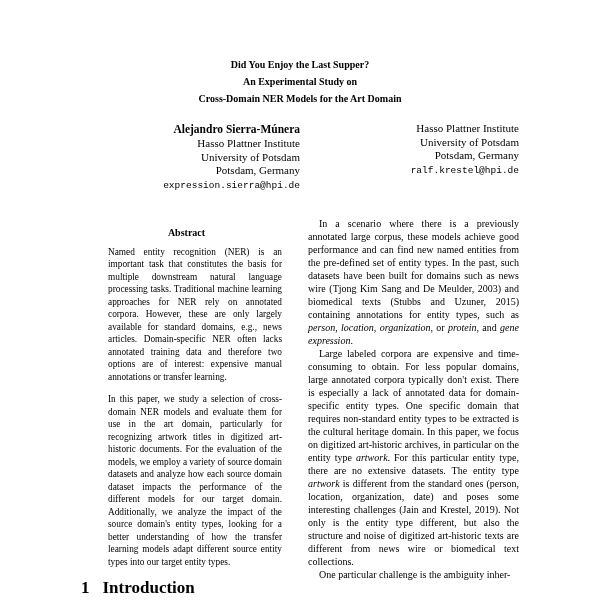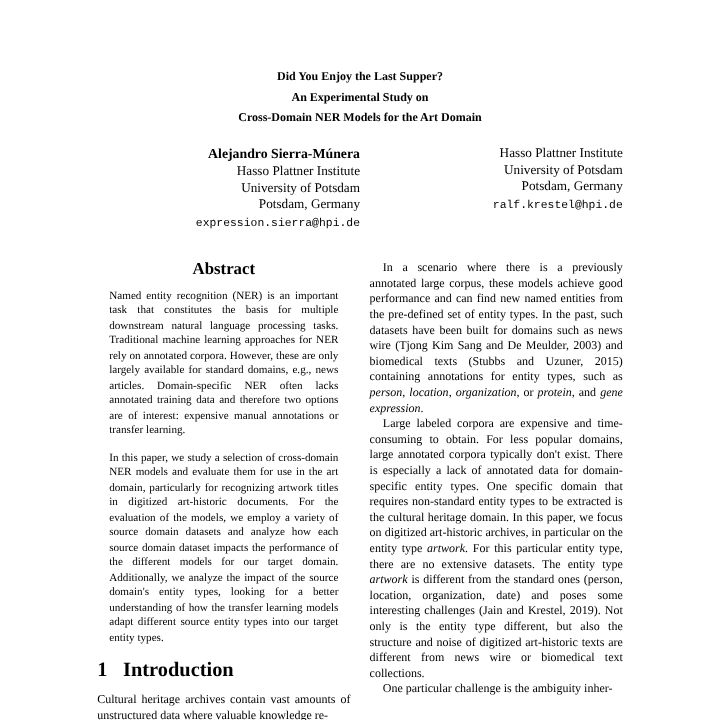--- a/index.html
+++ b/index.html
@@ -51,30 +51,30 @@
   }
   .columns {
     display: flex;
     gap: 16px;
     margin-top: 24px;
   }
   .col { width: 211px; }
   .abstract-heading {
     text-align: center;
     font-weight: bold;
-    font-size: 14px;
-    margin: 0 0 8px 0;
+    font-size: 10px;
+    margin: 10px 0 8px 0;
   }
   .abstract-body {
     padding: 0 10px;
     font-size: 9.3px;
     line-height: 12.5px;
     text-align: justify;
   }
-  .abstract-body p { margin: 0 0 10px 0; }
+  .abstract-body p { margin: 0 0 10px 17px; }
   .section-heading {
     font-weight: bold;
     font-size: 17px;
     margin: 3px 0 9px 0;
   }
   .section-heading .sec-title { margin-left: 13px; }
   .body-text {
     font-size: 10px;
     line-height: 13px;
     text-align: justify;

